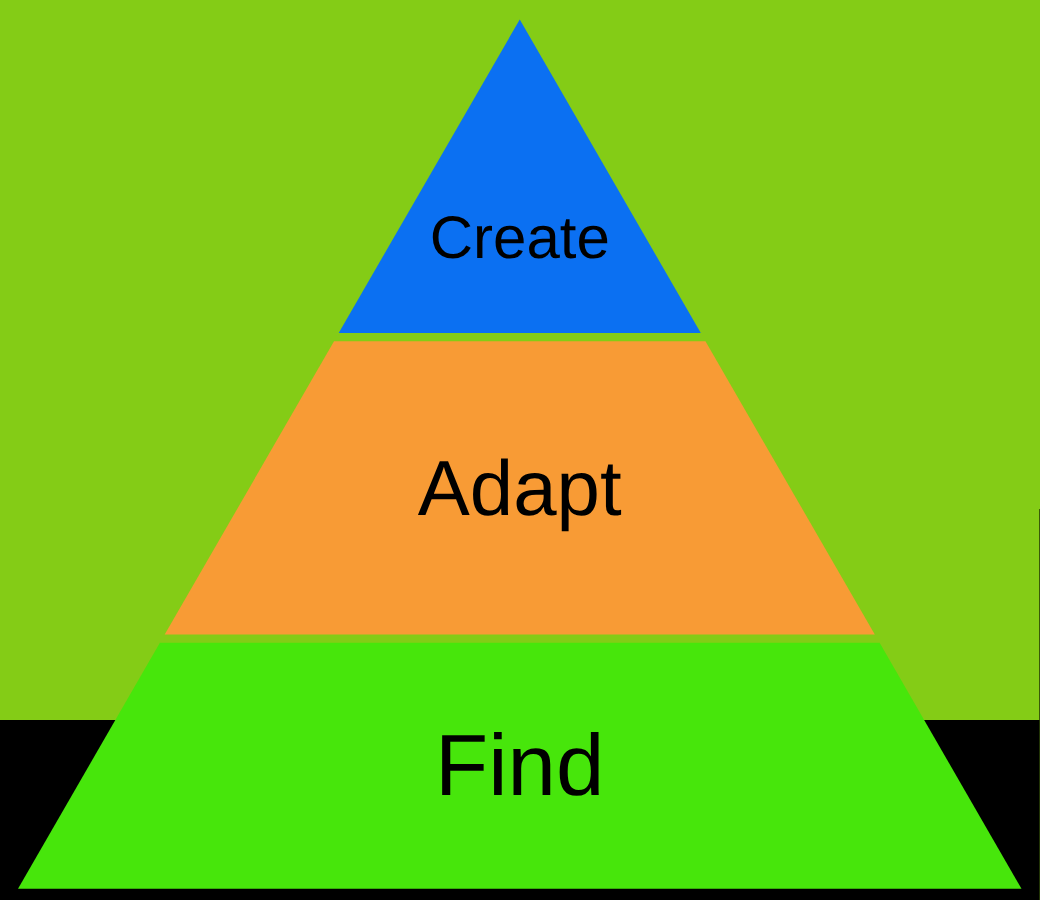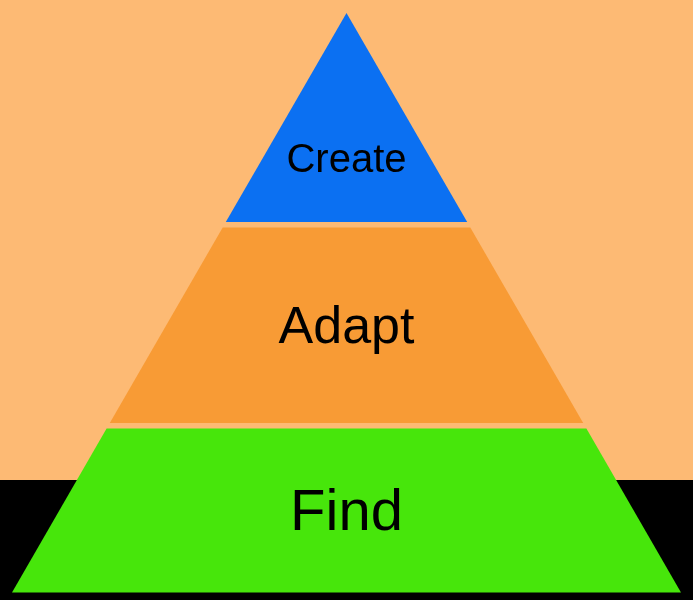--- a/index.html
+++ b/index.html
@@ -8,21 +8,21 @@
     width: 693px;
     height: 600px;
     background: #000000;
     overflow: hidden;
     font-family: "Liberation Sans", sans-serif;
   }
   .stage {
     position: relative;
     width: 693px;
     height: 480px;
-    background: #fdba74;
+    background: #84cc16;
   }
   svg.pyramid {
     display: block;
     width: 693px;
     height: 600px;
   }
   .lbl {
     font-family: "Liberation Sans", sans-serif;
     fill: #000000;
   }

